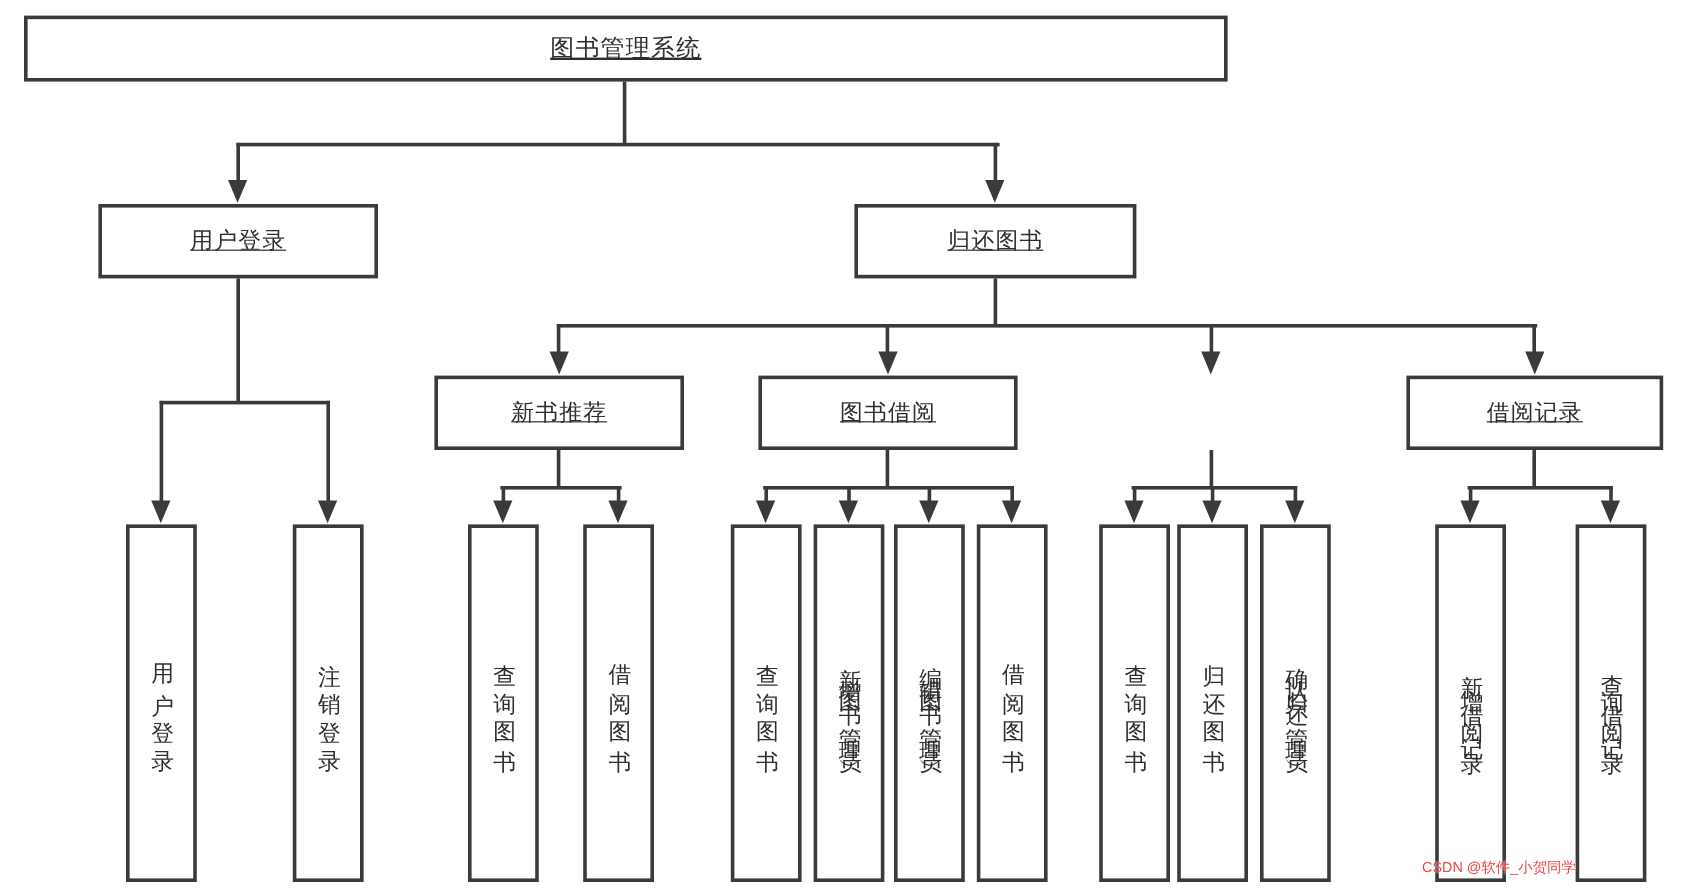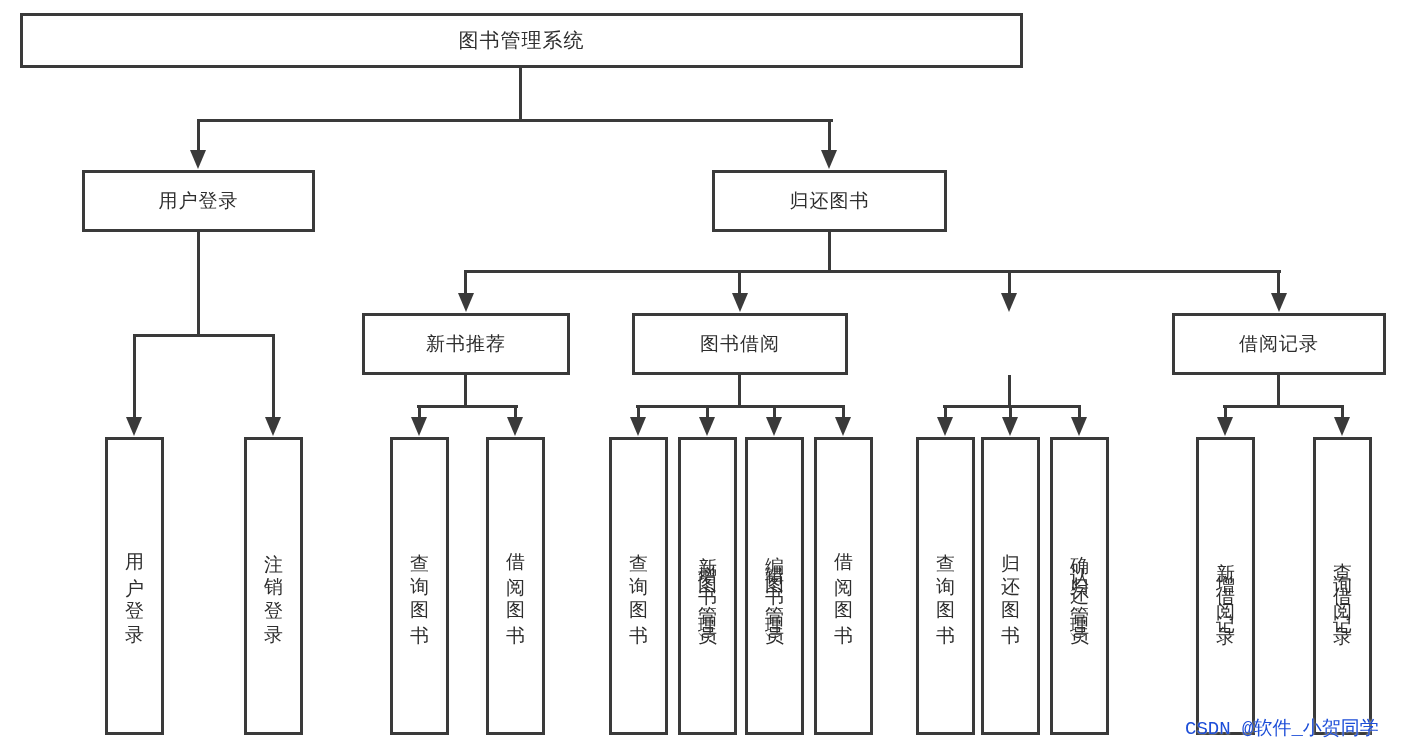--- a/index.html
+++ b/index.html
@@ -5,39 +5,38 @@
   html,body{margin:0;padding:0;background:#fff;}
   #canvas{
     position:relative;width:1405px;height:747px;background:#ffffff;
     font-family:"Liberation Sans",sans-serif;overflow:hidden;
   }
   .node{
     position:absolute;background:#ffffff;border:3px solid #3a3a3a;
     box-sizing:border-box;display:flex;align-items:center;justify-content:center;
     color:#2e2e2e;
   }
-  .hnode{font-size:19px;letter-spacing:1px;}
+  .hnode{font-size:19px;letter-spacing:1px;text-decoration:underline;}
   .root{font-size:20px;}
   .vnode{
     writing-mode:vertical-rl;text-orientation:mixed;
     font-size:19px;letter-spacing:10px;
   }
   .vnode.short{letter-spacing:24px;}
   .vnode.mid{letter-spacing:13px;}
   .line{position:absolute;background:#3a3a3a;}
   .arrow{
     position:absolute;width:0;height:0;
     border-left:8px solid transparent;border-right:8px solid transparent;
     border-top:19px solid #3a3a3a;
   }
   .watermark{
     position:absolute;left:1185px;top:715px;z-index:6;
-    font-size:19px;color:#1d4ed8;white-space:nowrap;
+    font-size:12px;color:#ef4444;white-space:nowrap;
     text-shadow:0 0 2px #ffffff;
-    font-family:Liberation Mono, monospace;
   }
 </style>
 </head>
 <body>
 
 <div id="canvas">
 
   <div class="node hnode root" style="left:20px;top:13px;width:1003px;height:55px;">
     <span>图书管理系统</span>
   </div>

